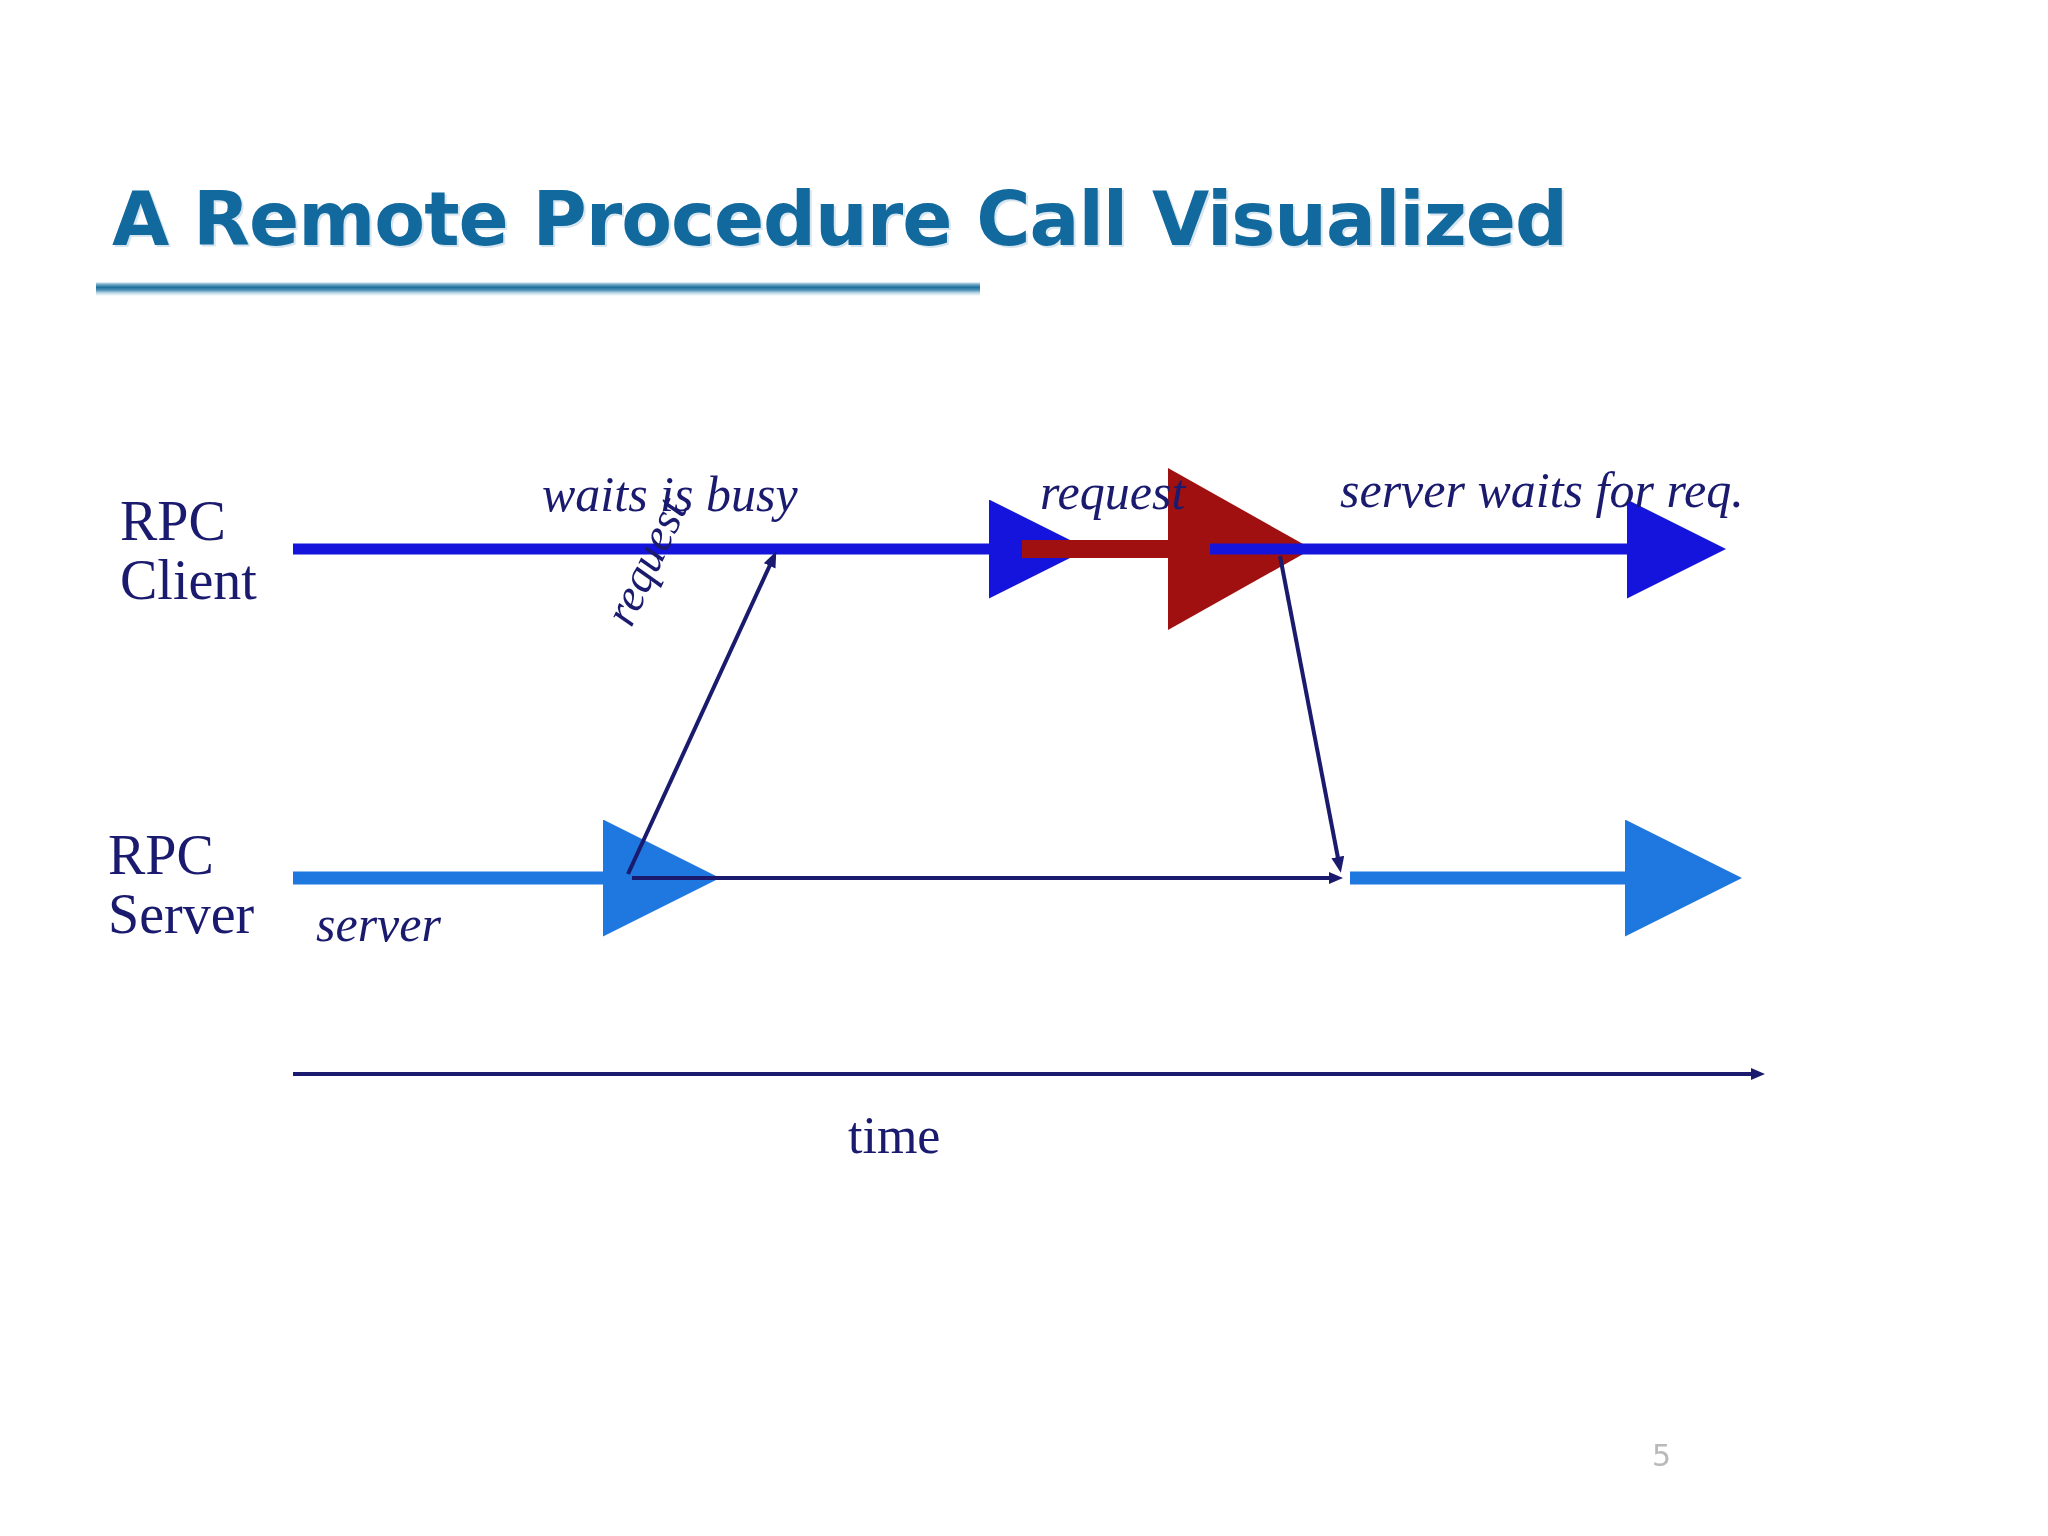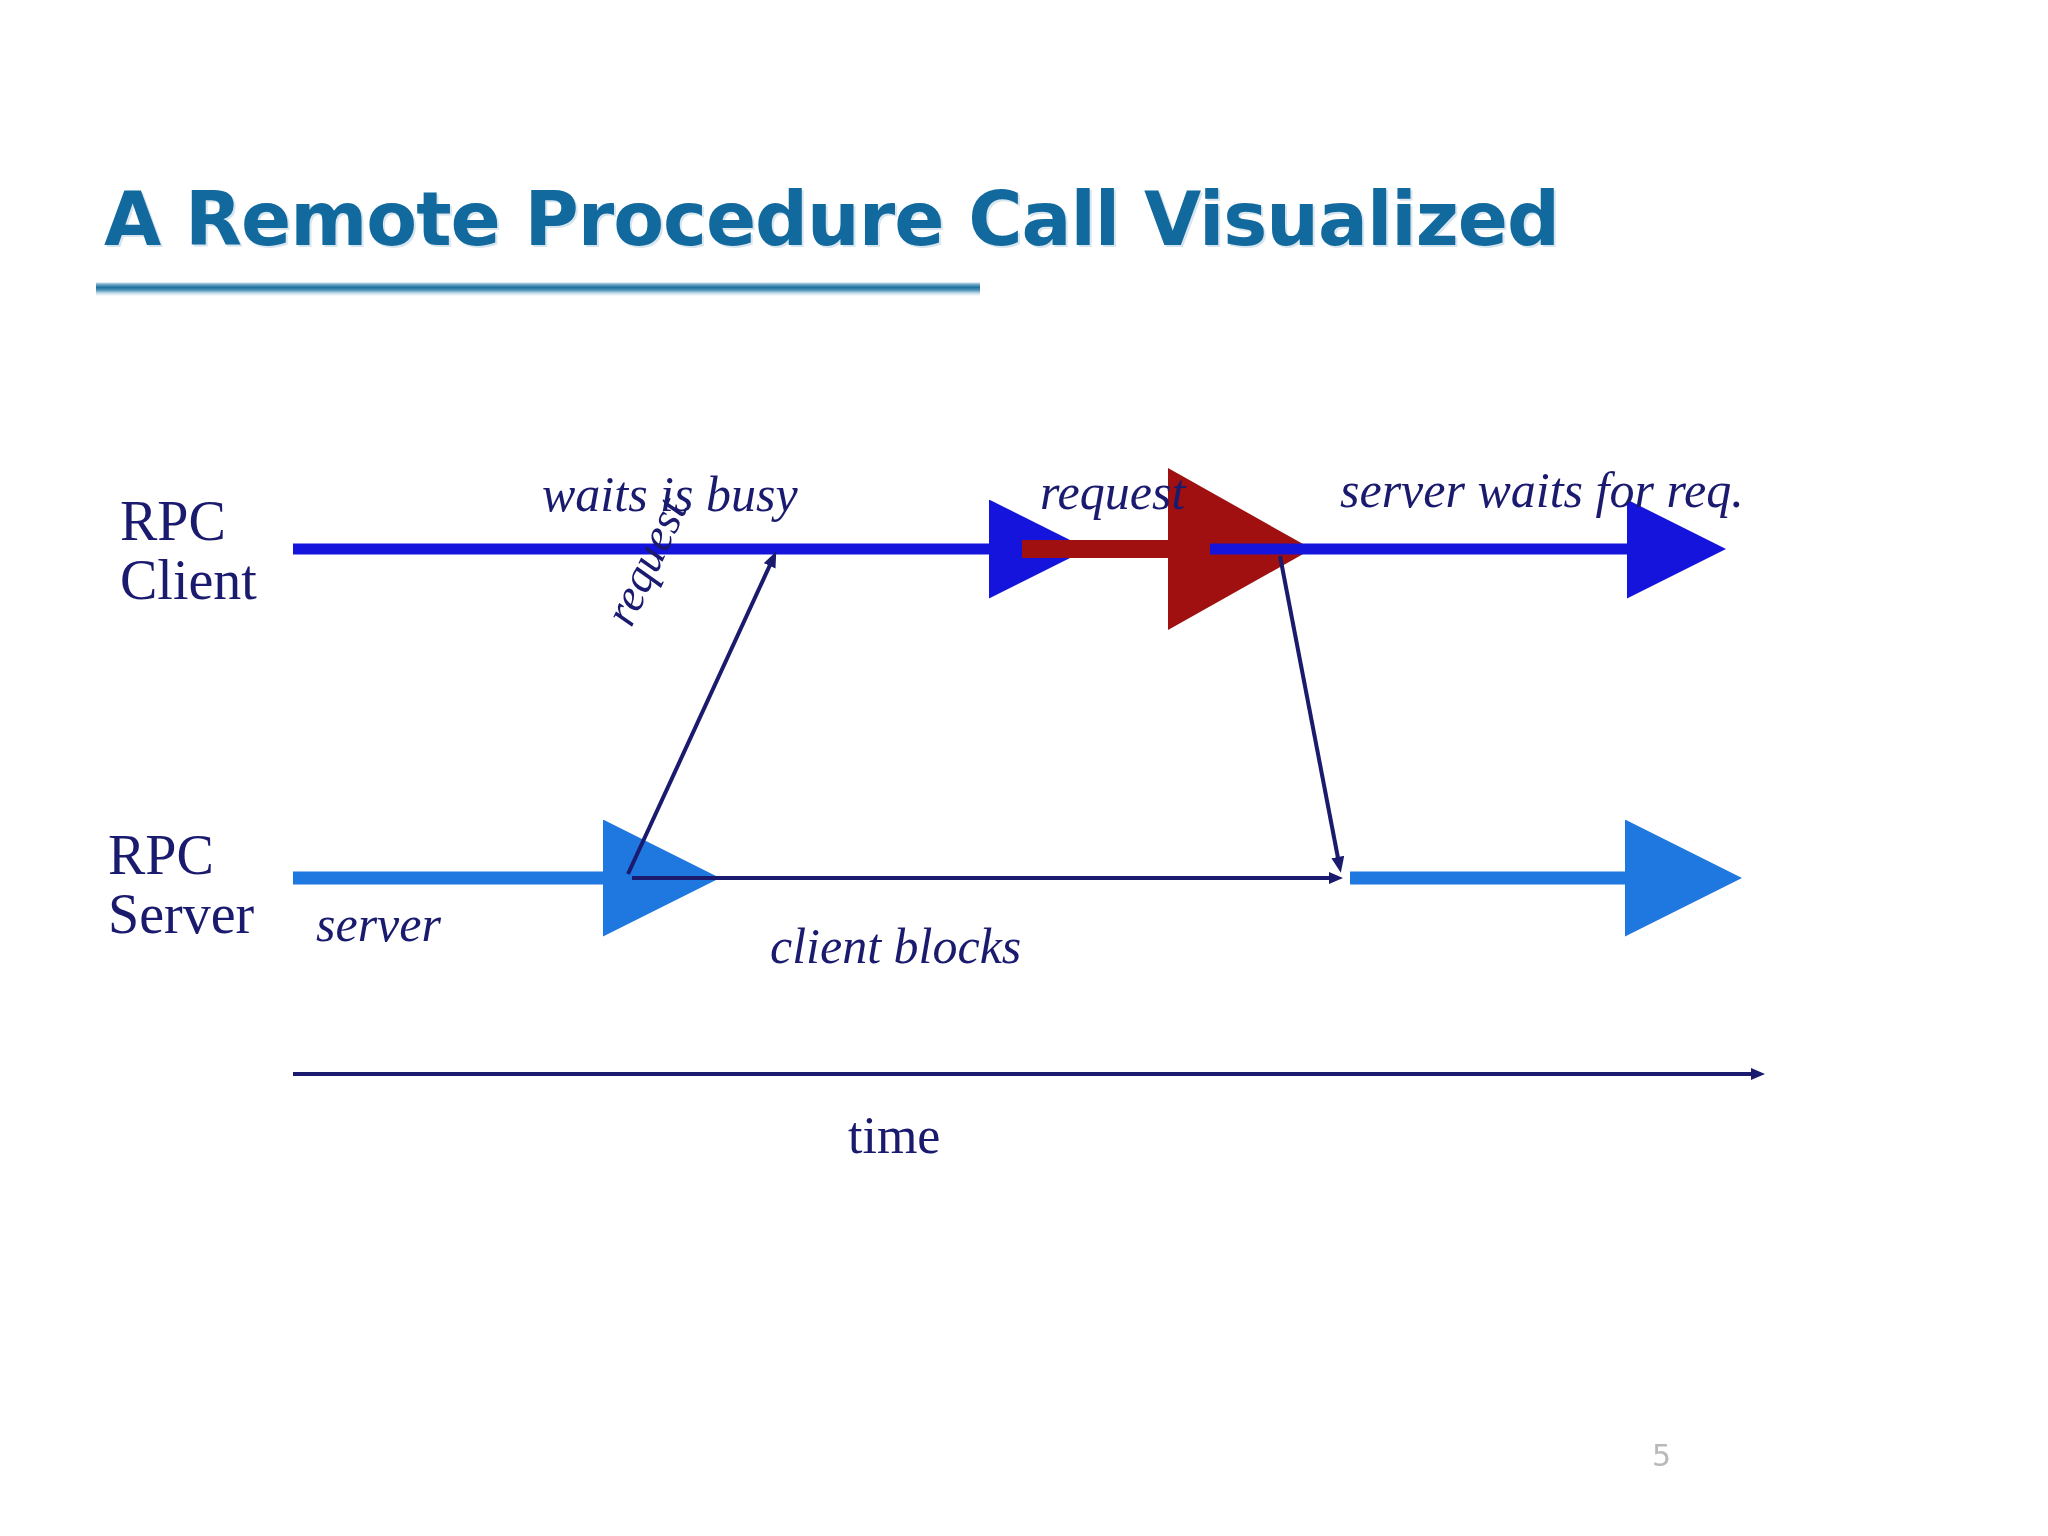--- a/index.html
+++ b/index.html
@@ -12,21 +12,21 @@
     width: 2048px;
     height: 1536px;
     background: #ffffff;
     overflow: hidden;
     font-family: "Liberation Serif", serif;
   }
 
   
   #title {
     position: absolute;
-    left: 104px;
+    left: 112px;
     top: 176px;
     font-family: "DejaVu Sans", sans-serif;
     font-weight: bold;
     font-size: 74px;
     letter-spacing: -1px;
     color: #11699e;
     white-space: nowrap;
     text-shadow: 2px 2px 0 rgba(120,170,200,0.30);
   }
   #title-rule {
@@ -179,21 +179,20 @@
   </div>
 
   <div class="dtext italic" id="lbl-server-busy">waits is busy</div>
 
   <div class="dtext italic" id="lbl-function">request</div>
 
   <div class="dtext italic" id="lbl-server-waits">server waits for req.</div>
 
   <div class="dtext italic" id="lbl-working">server</div>
 
-  <div class="dtext italic" id="lbl-client-blocks">client blocks</div>
 
   <div class="dtext italic" id="lbl-request">request</div>
 
   <div class="dtext" id="lbl-time">time</div>
 
   <div id="page-number">5</div>
 
 </div>
 
 </body></html>

